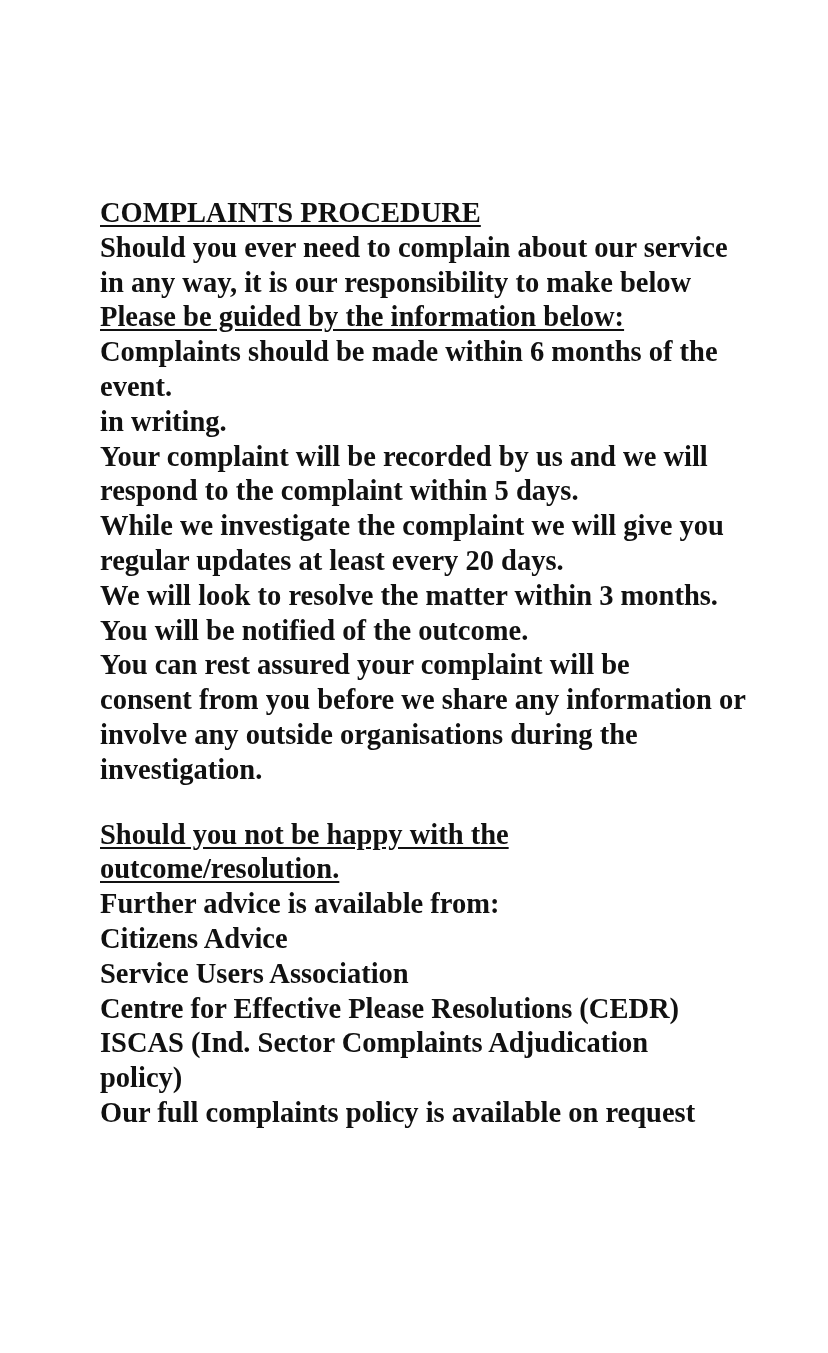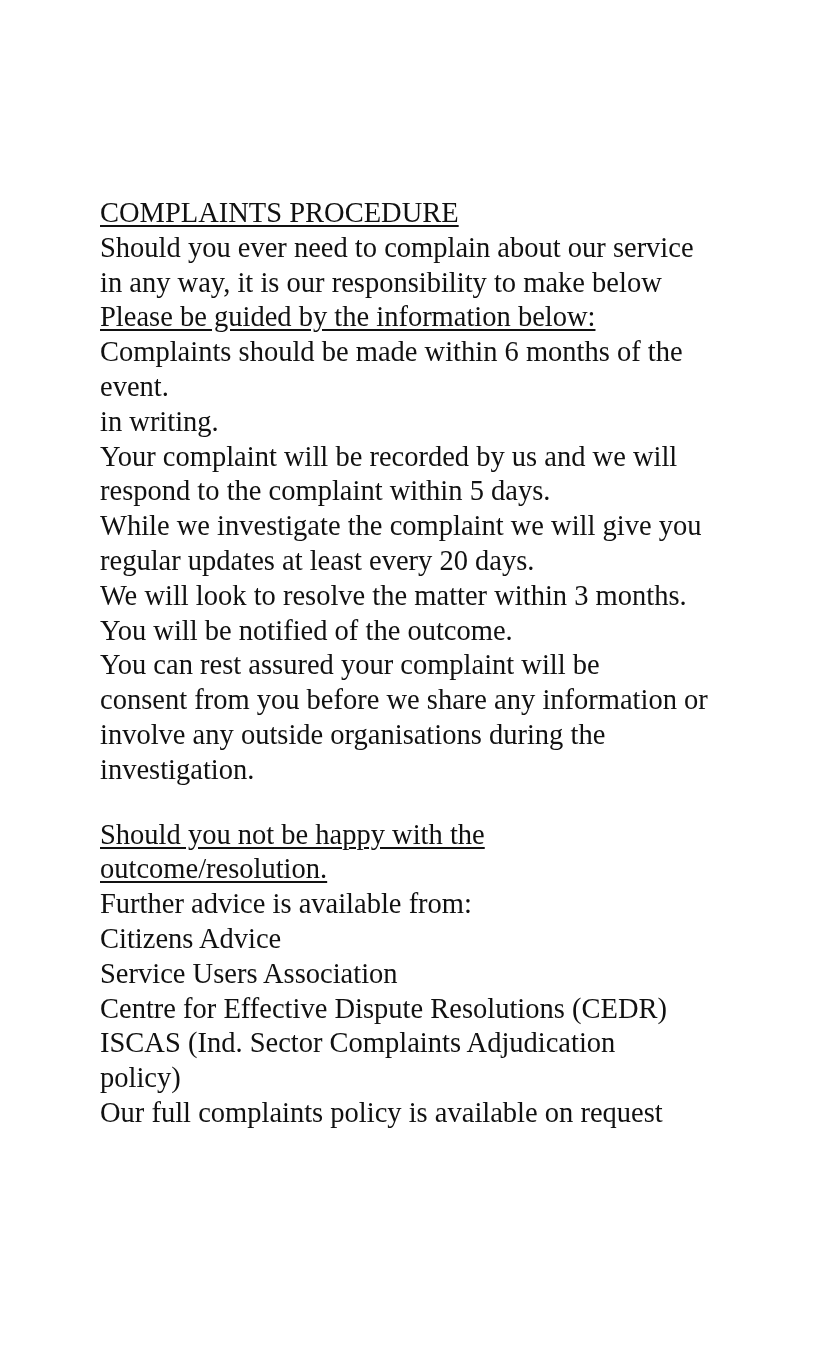--- a/index.html
+++ b/index.html
@@ -2,22 +2,22 @@
 <html><head>
   <meta charset="utf-8">
   <style>
     html, body { margin: 0; padding: 0; background: #ffffff; }
     body { width: 828px; height: 1353px; position: relative; overflow: hidden; }
     .doc {
       position: absolute; left: 100px; top: 196px; width: 640px;
       font-family: "Liberation Serif", "DejaVu Serif", serif;
       font-size: 28.5px; line-height: 34.8px; color: #111111;
     }
-    .line { display: block; white-space: nowrap; }
-    .bold-u { font-weight: normal; text-decoration: underline; text-underline-offset: 3px; }
+    .line { display: block; white-space: nowrap; font-weight: bold; }
+    .bold-u { font-weight: bold; text-decoration: underline; text-underline-offset: 3px; }
     .gap { height: 30px; }
   </style>
 </head>
 <body>
 
 <div class="doc">
   <span class="line bold-u">COMPLAINTS PROCEDURE</span>
 
   <div>
     <span class="line">Should you ever need to complain about our service</span>
@@ -47,19 +47,19 @@
   <div>
     <span class="line bold-u">Should you not be happy with the</span>
     <span class="line bold-u">outcome/resolution.</span>
   </div>
 
   <span class="line">Further advice is available from:</span>
 
   <div>
     <span class="line">Citizens Advice</span>
     <span class="line">Service Users Association</span>
-    <span class="line">Centre for Effective Dispute Resolutions (CEDR)</span>
+    <span class="line">Centre for Effective Please Resolutions (CEDR)</span>
     <span class="line">ISCAS (Ind. Sector Complaints Adjudication</span>
     <span class="line">policy)</span>
   </div>
 
   <span class="line">Our full complaints policy is available on request</span>
 </div>
 
 </body></html>

